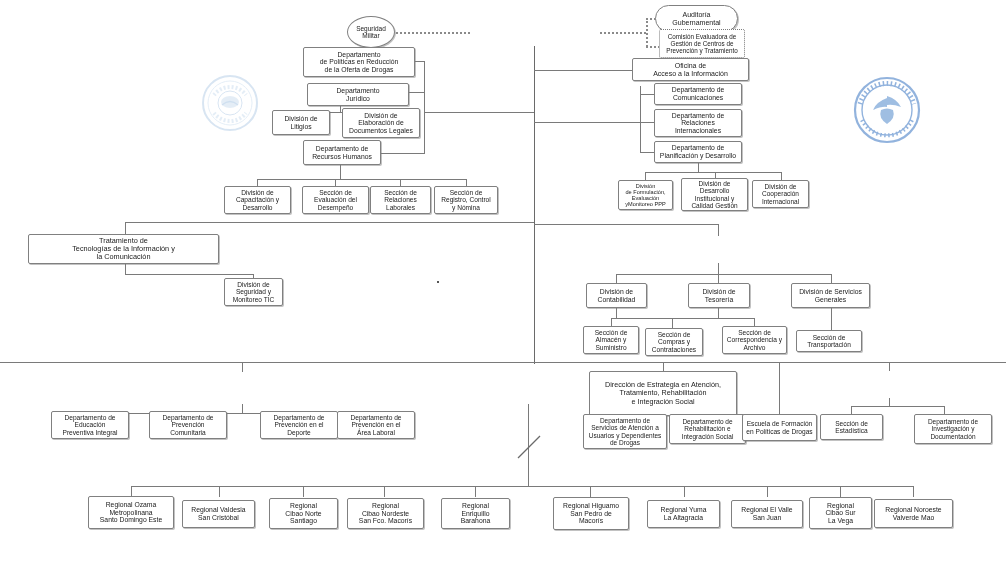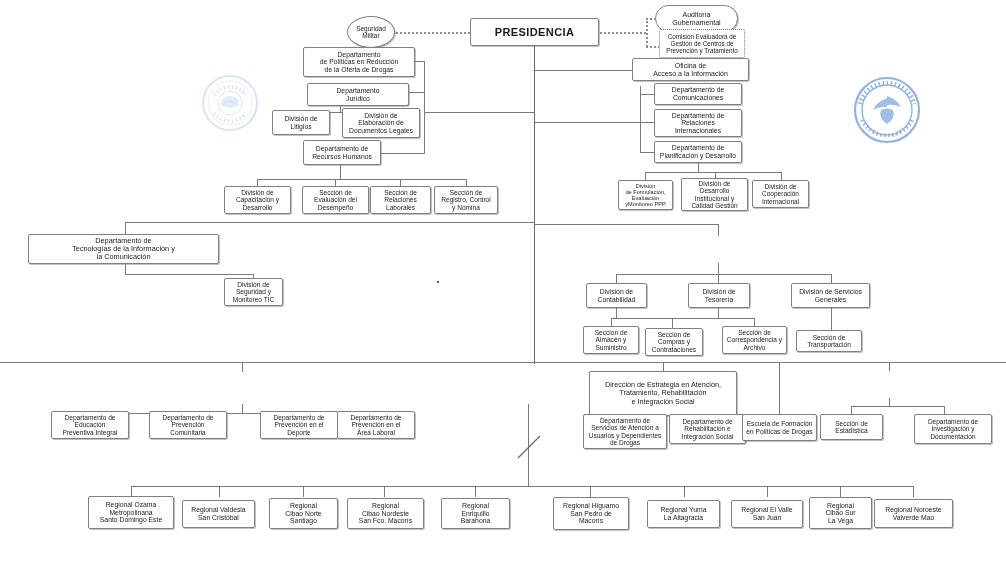--- a/index.html
+++ b/index.html
@@ -73,21 +73,20 @@
       <path d="M9 30 a28 28 0 0 1 54 0" fill="none" stroke="#7fa6d8" stroke-width="5" stroke-dasharray="1.5 2.5"></path>
       <path d="M11 46 a28 28 0 0 0 50 0" fill="none" stroke="#7fa6d8" stroke-width="4" stroke-dasharray="1.5 2.5"></path>
     </svg>
   </div>
 
   <div class="dot doth" style="left:392px;top:32px;width:78px;"></div>
 
   <div class="node ellipse" style="left:347px;top:16px;width:48px;height:32px;font-size:6.5px;">Seguridad
 Militar</div>
 
-  <div class="node bold" style="left:470px;top:18px;width:129px;height:28px;font-size:11px;">PRESIDENCIA</div>
 
   <div class="dot doth" style="left:600px;top:32px;width:46px;"></div>
   <div class="dot dotv" style="left:646px;top:18px;height:29px;"></div>
   <div class="dot doth" style="left:646px;top:18px;width:22px;"></div>
   <div class="dot doth" style="left:646px;top:46px;width:14px;"></div>
 
   <div class="node rounded" style="left:655px;top:5px;width:83px;height:27px;font-size:7px;">Auditoría
 Gubernamental</div>
 
   <div class="node dotted" style="left:659px;top:29px;width:86px;height:29px;font-size:6.3px;">Comisión Evaluadora de
@@ -142,21 +141,21 @@
 Desempeño</div>
   <div class="node" style="left:370px;top:186px;width:61px;height:28px;font-size:6.6px;">Sección de
 Relaciones
 Laborales</div>
   <div class="node" style="left:434px;top:186px;width:64px;height:28px;font-size:6.6px;">Sección de
 Registro, Control
 y Nómina</div>
 
   <div class="ln lnh" style="left:125px;top:222px;width:409px;"></div>
   <div class="ln lnv" style="left:125px;top:222px;height:12px;"></div>
-  <div class="node" style="left:28px;top:234px;width:191px;height:30px;font-size:7.3px;">Departamento de
+  <div class="node" style="left:28px;top:234px;width:191px;height:30px;font-size:7.3px;">Tratamiento de
 Tecnologías de la Información y
 la Comunicación</div>
   <div class="ln lnv" style="left:125px;top:264px;height:10px;"></div>
   <div class="ln lnh" style="left:125px;top:274px;width:128px;"></div>
   <div class="ln lnv" style="left:253px;top:274px;height:4px;"></div>
   <div class="node" style="left:224px;top:278px;width:59px;height:28px;font-size:6.6px;">División de
 Seguridad y
 Monitoreo TIC</div>
 
   <div class="ln lnv" style="left:640px;top:86px;height:67px;"></div>

